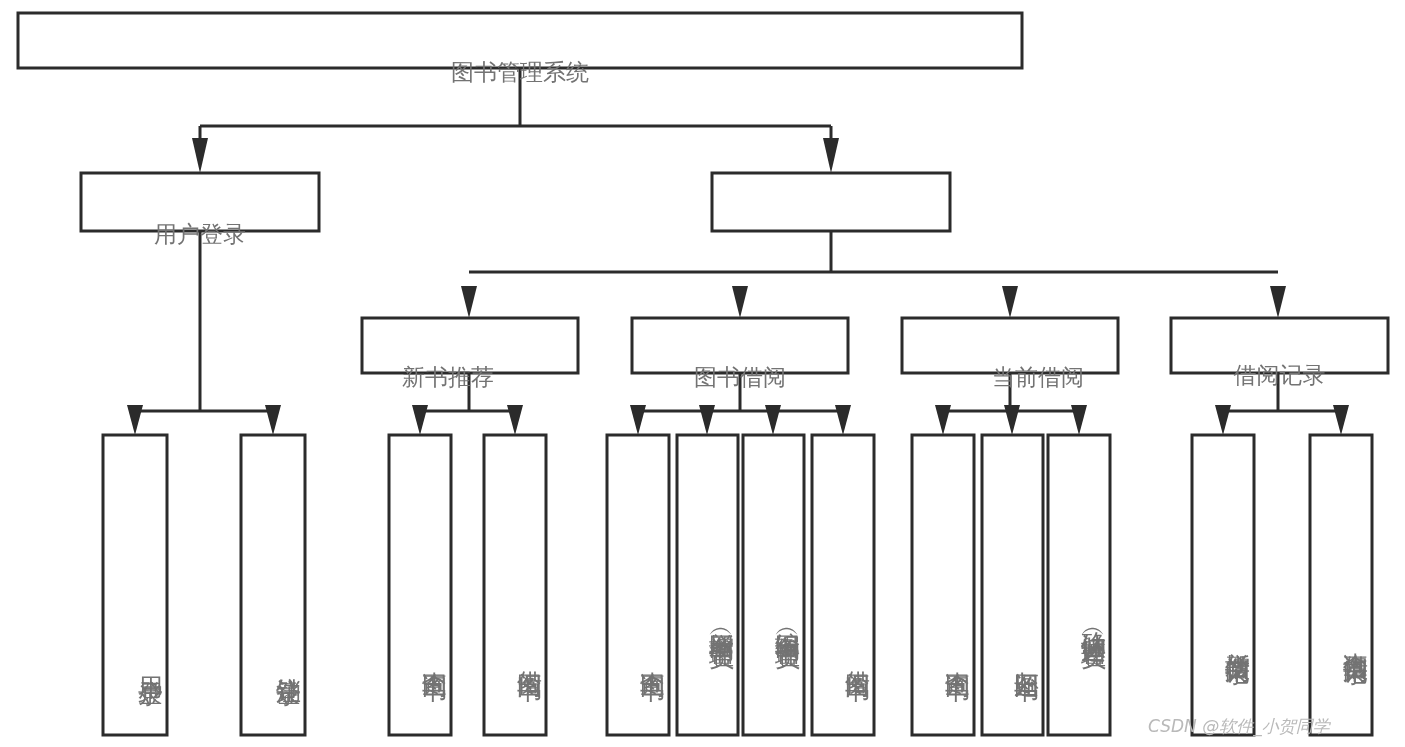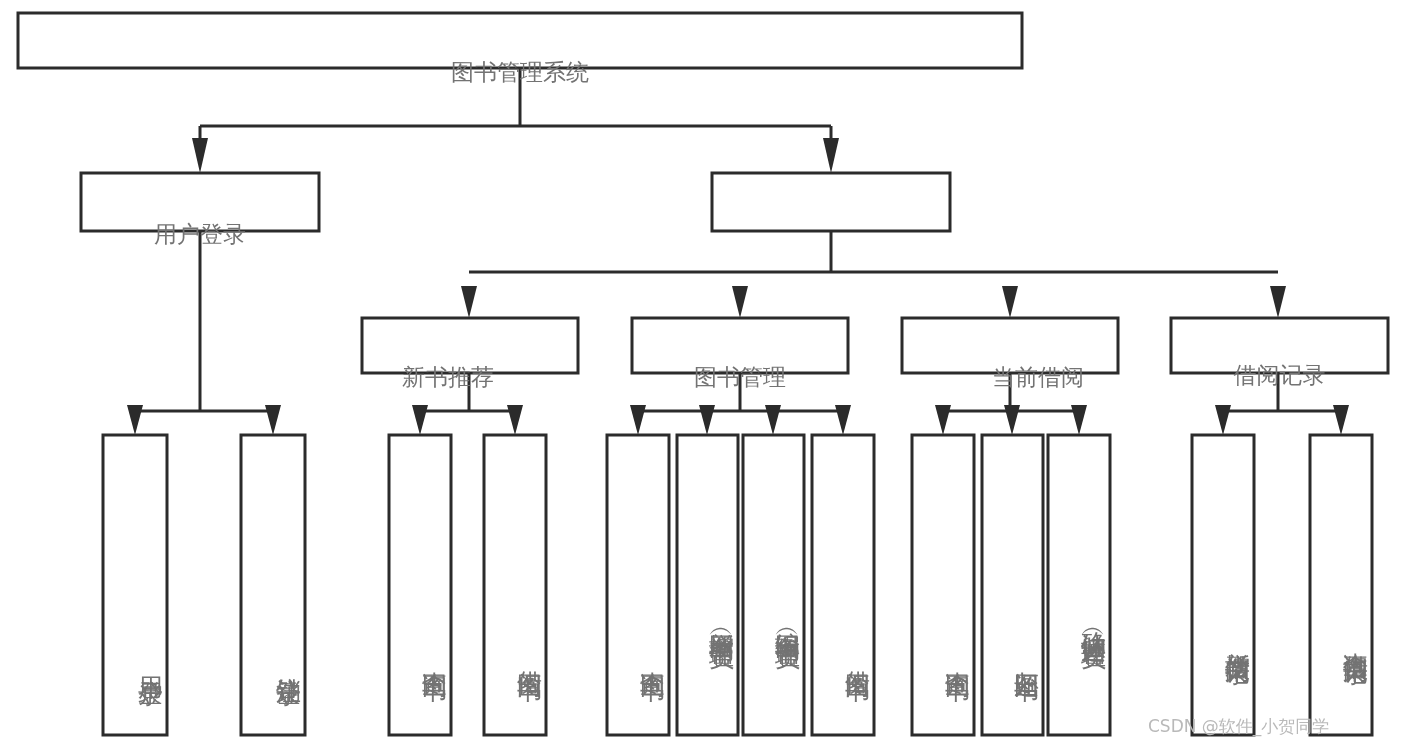--- a/index.html
+++ b/index.html
@@ -153,21 +153,21 @@
     <polygon class="arrow-head" points="1341,435 1333,405 1349,405"></polygon>
   </svg>
 
   <div class="node-label horizontal" style="left:18px; top:13px; width:1004px; height:55px; font-size:23px;">图书管理系统</div>
 
   <div class="node-label horizontal" style="left:81px; top:173px; width:238px; height:58px; font-size:23px;">用户登录</div>
 
 
   <div class="node-label horizontal" style="left:362px; top:318px; width:172px; height:55px; font-size:23px;">新书推荐</div>
 
-  <div class="node-label horizontal" style="left:632px; top:318px; width:216px; height:55px; font-size:23px;">图书管理</div>
+  <div class="node-label horizontal" style="left:632px; top:318px; width:216px; height:55px; font-size:23px;">图书借阅</div>
 
   <div class="node-label horizontal" style="left:902px; top:318px; width:184px; height:55px; font-size:23px;padding-left:44px;">当前借阅</div>
 
   <div class="node-label horizontal" style="left:1171px; top:318px; width:217px; height:50px; font-size:23px;">借阅记录</div>
 
   <div class="node-label vertical" style="left:103px; top:435px; width:64px; height:300px; font-size:25px; padding-top:88px; box-sizing:border-box;">用户登录</div>
   <div class="node-label vertical" style="left:241px; top:435px; width:64px; height:300px; font-size:25px; padding-top:88px; box-sizing:border-box;">注销登录</div>
 
   <div class="node-label vertical" style="left:389px; top:435px; width:62px; height:300px; font-size:25px; padding-top:76px; box-sizing:border-box;">查询图书</div>
   <div class="node-label vertical" style="left:484px; top:435px; width:62px; height:300px; font-size:25px; padding-top:76px; box-sizing:border-box;">借阅图书</div>
@@ -177,15 +177,15 @@
   <div class="node-label vertical" style="left:743px; top:435px; width:61px; height:300px; font-size:25px; padding-top:8px; box-sizing:border-box;">编辑图书（管理员）</div>
   <div class="node-label vertical" style="left:812px; top:435px; width:62px; height:300px; font-size:25px; padding-top:76px; box-sizing:border-box;">借阅图书</div>
 
   <div class="node-label vertical" style="left:912px; top:435px; width:62px; height:300px; font-size:25px; padding-top:76px; box-sizing:border-box;">查询图书</div>
   <div class="node-label vertical" style="left:982px; top:435px; width:61px; height:300px; font-size:25px; padding-top:76px; box-sizing:border-box;">归还图书</div>
   <div class="node-label vertical" style="left:1048px; top:435px; width:62px; height:300px; font-size:25px; padding-top:8px; box-sizing:border-box;">确认归还（管理员）</div>
 
   <div class="node-label vertical" style="left:1192px; top:435px; width:62px; height:300px; font-size:25px; padding-top:42px; box-sizing:border-box;">新增借阅记录</div>
   <div class="node-label vertical" style="left:1310px; top:435px; width:62px; height:300px; font-size:25px; padding-top:42px; box-sizing:border-box;">查询借阅记录</div>
 
-  <div class="watermark" style="left:1148px; top:715px;">CSDN @软件_小贺同学</div>
+  <div class="watermark" style="left:1148px; top:715px;font-style:italic;">CSDN @软件_小贺同学</div>
 
 </div>
 
 </body></html>

